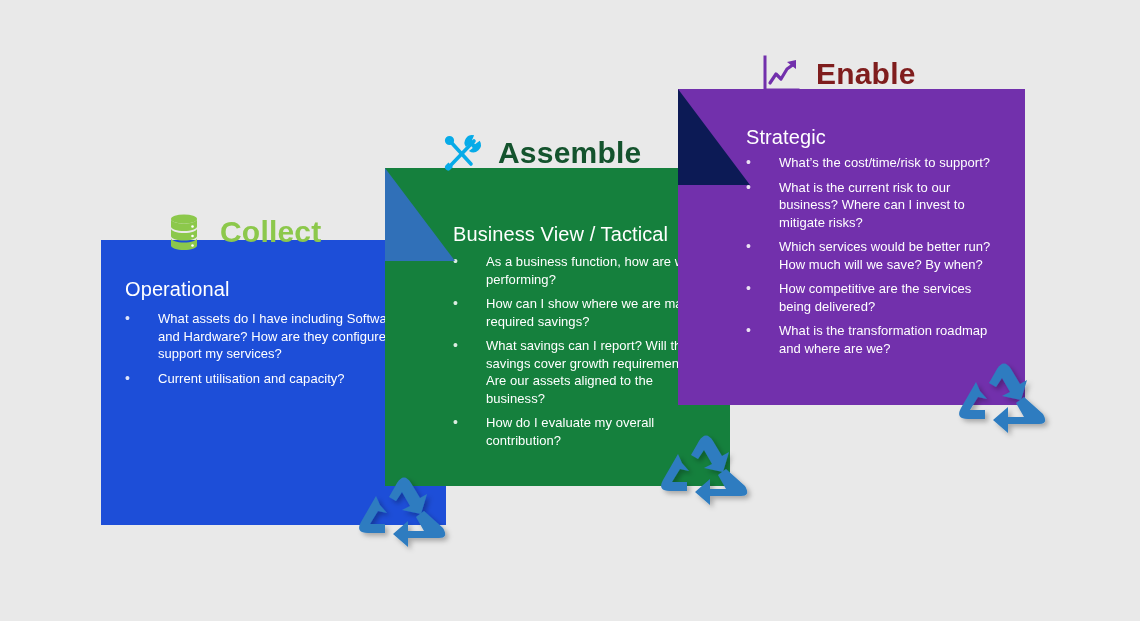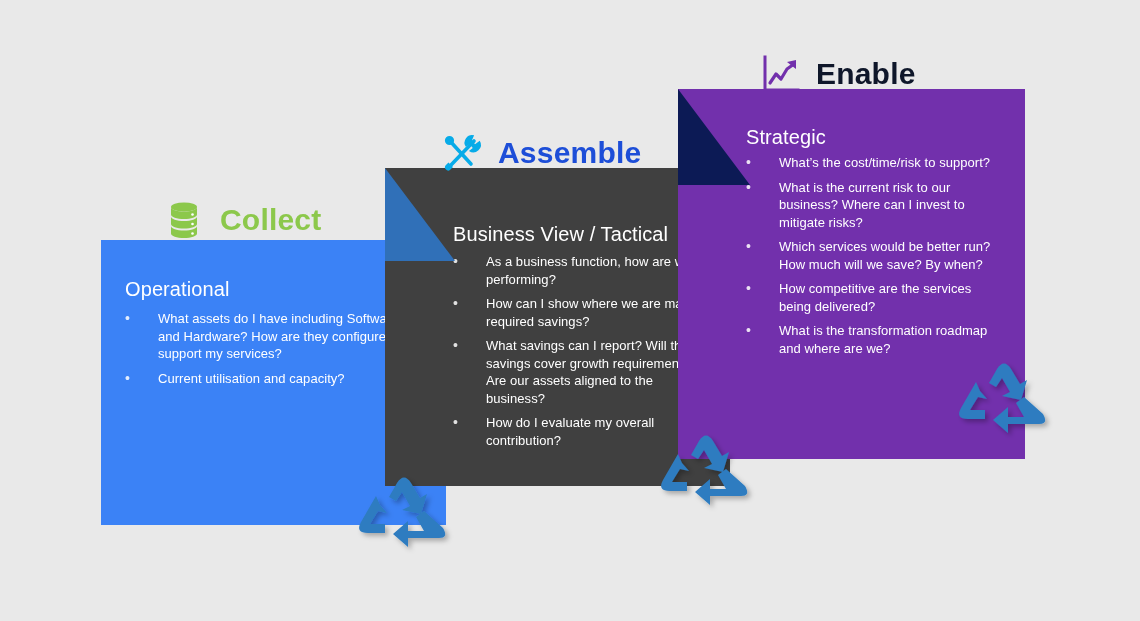--- a/index.html
+++ b/index.html
@@ -84,38 +84,38 @@
     top: -1px;
     font-size: 14px;
     color: #ffffff;
     opacity: .85;
   }
 
   
   #panel-collect {
     left: 101px; top: 240px;
     width: 345px; height: 285px;
-    background: #3b82f6;
+    background: #1d4ed8;
   }
   #panel-collect .panel-body { padding: 38px 26px 0 24px; }
   #panel-collect .subhead { font-size: 20px; margin-bottom: 10px; }
 
   
   #panel-assemble {
     left: 385px; top: 168px;
     width: 345px; height: 318px;
-    background: #404040;
+    background: #15803d;
   }
   #panel-assemble .panel-body { padding: 55px 22px 0 68px; }
   #panel-assemble .subhead { font-size: 20px; margin-bottom: 8px; }
 
   
   #panel-enable {
     left: 678px; top: 89px;
-    width: 347px; height: 370px;
+    width: 347px; height: 316px;
     background: #7230ac;
   }
   #panel-enable .panel-body { padding: 37px 18px 0 68px; }
   #panel-enable .subhead { font-size: 20px; margin-bottom: 6px; }
 
   
   .tri {
     position: absolute;
     left: 0; top: 0;
     z-index: 2;
@@ -126,21 +126,21 @@
   .recycle {
     position: absolute;
     z-index: 40;
     width: 104px;
     height: 96px;
   }
   #recycle-green { left: 352px; top: 466px; }
   #recycle-blue  { left: 654px; top: 424px; }
   #recycle-purple{ left: 952px; top: 352px; }
 
-  .hdr-collect  { left: 162px; top: 198px; }
+  .hdr-collect  { left: 162px; top: 210px; }
   .hdr-assemble { left: 440px; top: 131px; }
   .hdr-enable   { left: 758px; top: 52px;  }
 </style>
 </head>
 <body style="background: rgb(233, 233, 233);">
 
 <div class="stage">
 
   <div class="panel-header hdr-collect">
     <svg class="hdr-icon" viewBox="0 0 44 44" aria-hidden="true">
@@ -174,21 +174,21 @@
       <g stroke="#07abe8" stroke-width="3.6" stroke-linecap="round" fill="none">
         <line x1="9" y1="9" x2="31" y2="33"></line>
       </g>
       <circle cx="9.5" cy="9.5" r="3.1" fill="none" stroke="#07abe8" stroke-width="3"></circle>
       <g stroke="#07abe8" stroke-width="3.6" stroke-linecap="round" fill="none">
         <line x1="34" y1="10" x2="11" y2="34"></line>
       </g>
       <path d="M31.2 5.2 a7.6 7.6 0 0 0 -6.6 12.6 l3.4 -3.4 3.6 3.6 -3.4 3.4 a7.6 7.6 0 0 0 9.3 -11.6 l-4.2 4.2 -3.6 -3.6 z" fill="#07abe8" transform="translate(2,-1) rotate(8 31 12)"></path>
       <path d="M8.5 31.5 l4.5 4.5 -2.8 2.8 a3.2 3.2 0 0 1 -4.5 -4.5 z" fill="#07abe8"></path>
     </svg>
-    <span class="hdr-title" style="color:#1d4ed8">Assemble</span>
+    <span class="hdr-title" style="color:#14532d">Assemble</span>
   </div>
 
   <div class="panel" id="panel-assemble">
     <svg class="tri" width="70" height="93" viewBox="0 0 70 93" aria-hidden="true">
       <polygon points="0,0 0,93 70,93" fill="#3070b8"></polygon>
     </svg>
     <div class="panel-body">
       <div class="subhead">Business View / Tactical</div>
       <ul class="points">
         <li>As a business function, how are we performing?</li>
@@ -202,21 +202,21 @@
   <div class="panel-header hdr-enable">
     <svg class="hdr-icon" viewBox="0 0 44 44" aria-hidden="true">
       <g stroke="#7230ac" stroke-width="3" fill="none" stroke-linecap="square">
         <polyline points="7,5 7,38 40,38"></polyline>
       </g>
       <g stroke="#7230ac" stroke-width="3.2" fill="none" stroke-linejoin="round" stroke-linecap="round">
         <polyline points="12,31 18,22 23,27 29,17 36,12"></polyline>
       </g>
       <polygon points="38,8 38,17 29,10" fill="#7230ac"></polygon>
     </svg>
-    <span class="hdr-title" style="color:#0f172a">Enable</span>
+    <span class="hdr-title" style="color:#7f1d1d">Enable</span>
   </div>
 
   <div class="panel" id="panel-enable">
     <svg class="tri" width="72" height="96" viewBox="0 0 72 96" aria-hidden="true">
       <polygon points="0,0 0,96 72,96" fill="#0c1a55"></polygon>
     </svg>
     <div class="panel-body">
       <div class="subhead">Strategic</div>
       <ul class="points">
         <li>What’s the cost/time/risk to support?</li>

